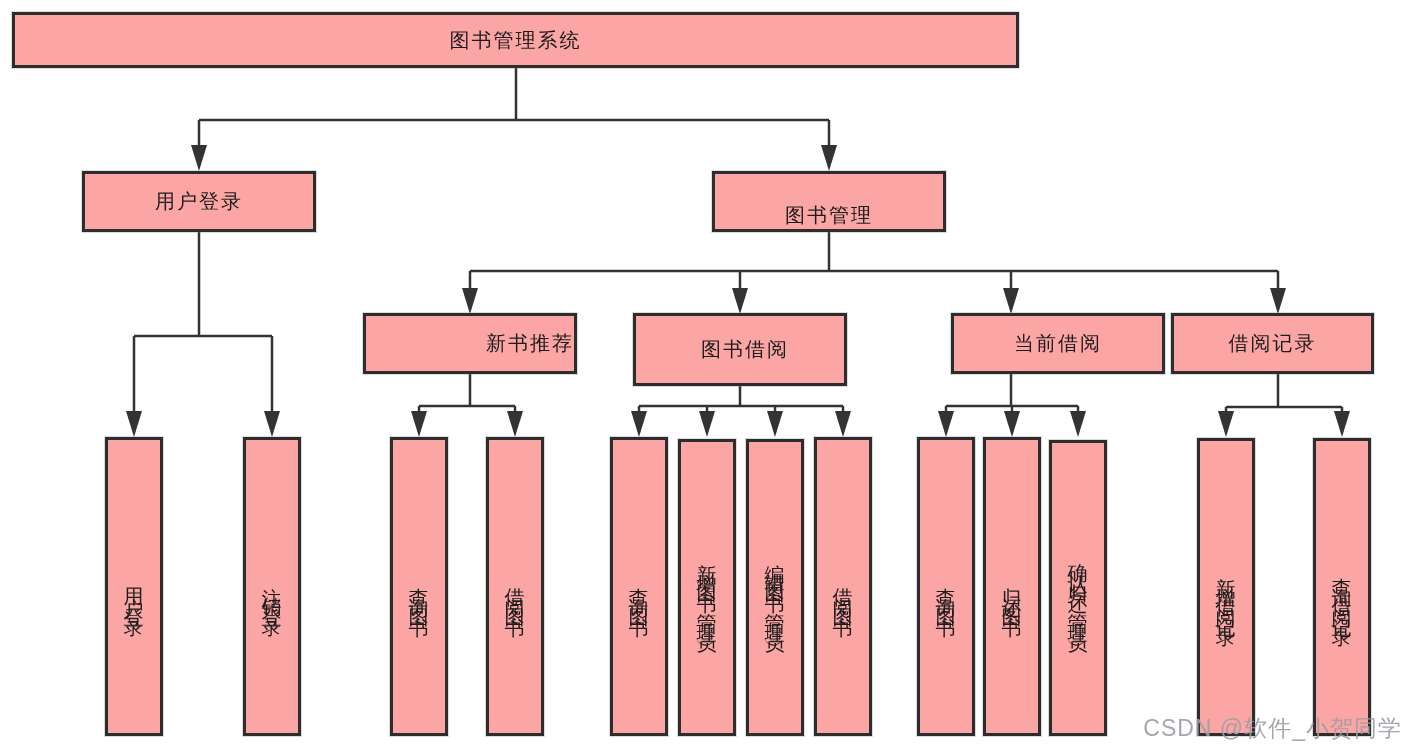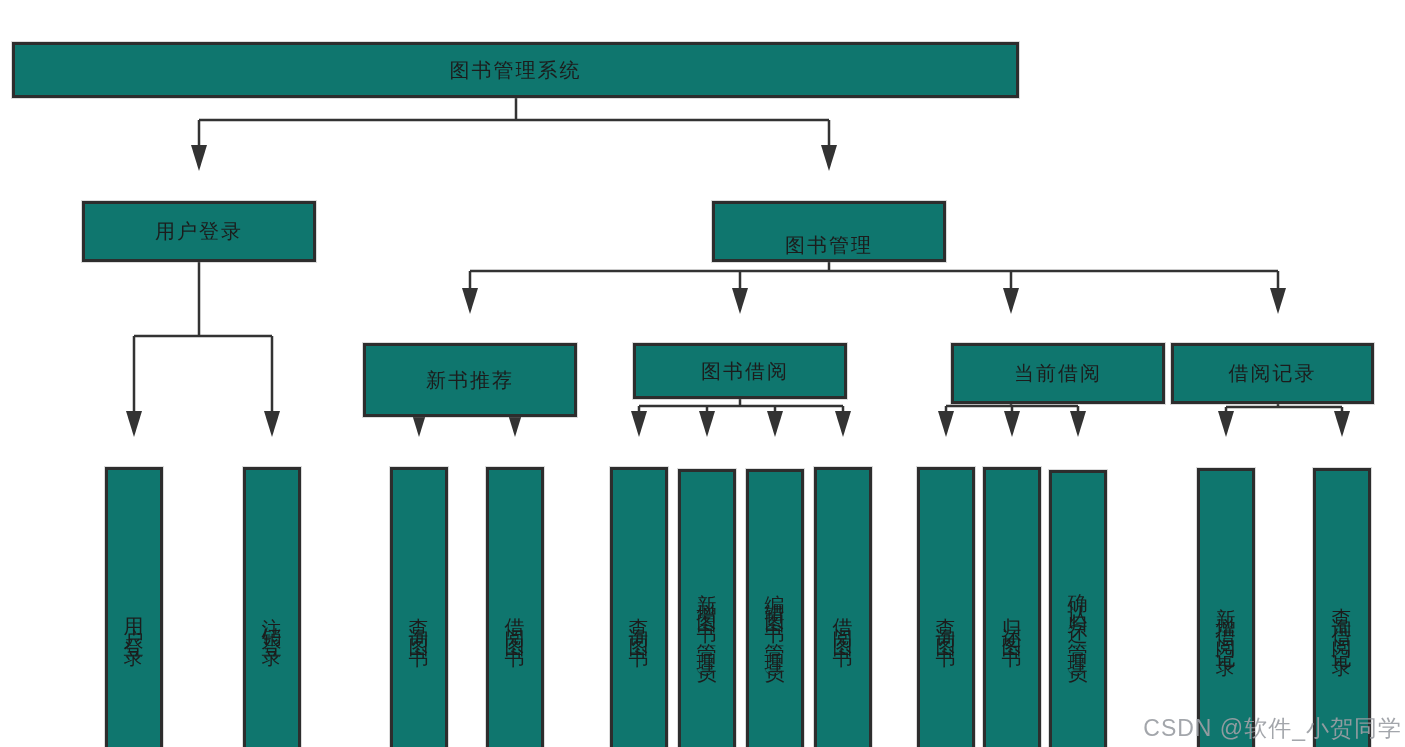--- a/index.html
+++ b/index.html
@@ -7,27 +7,26 @@
     width:1405px; height:747px;
     background:#ffffff;
     font-family:"Liberation Sans", sans-serif;
     position:relative;
     overflow:hidden;
   }
   .canvas { position:absolute; left:0; top:0; width:1405px; height:747px; }
   svg.connectors { position:absolute; left:0; top:0; z-index:1; }
   .node {
     position:absolute;
-    background:#0f766e;
+    background:#fca5a5;
     border:3px solid #2d2d2d;
     box-sizing:border-box;
     display:flex; align-items:center; justify-content:center;
     z-index:2;
     box-shadow:0 0 0 1px rgba(130,130,130,0.28);
-    margin-top:30px;
   }
   .h-label {
     font-size:20px;
     color:#1c1c1c;
     letter-spacing:2px;
     white-space:nowrap;
   }
   .v-label {
     writing-mode:vertical-rl;
     text-orientation:mixed;
@@ -106,24 +105,24 @@
     <span class="h-label">图书管理系统</span>
   </div>
 
   <div class="node" style="left:82px; top:171px; width:234px; height:61px;">
     <span class="h-label">用户登录</span>
   </div>
   <div class="node" style="left:712px; top:171px; width:234px; height:61px;align-items:flex-end;">
     <span class="h-label">图书管理</span>
   </div>
 
-  <div class="node" style="left:363px; top:313px; width:214px; height:74px;">
+  <div class="node" style="left:363px; top:313px; width:214px; height:61px;justify-content:flex-end;">
     <span class="h-label">新书推荐</span>
   </div>
-  <div class="node" style="left:633px; top:313px; width:214px; height:56px;padding-left:10px;">
+  <div class="node" style="left:633px; top:313px; width:214px; height:73px;padding-left:10px;">
     <span class="h-label">图书借阅</span>
   </div>
   <div class="node" style="left:951px; top:313px; width:214px; height:61px;">
     <span class="h-label">当前借阅</span>
   </div>
   <div class="node" style="left:1171px; top:313px; width:203px; height:61px;">
     <span class="h-label">借阅记录</span>
   </div>
 
   <div class="node leaf" style="left:105px; top:437px; width:58px; height:299px;">

